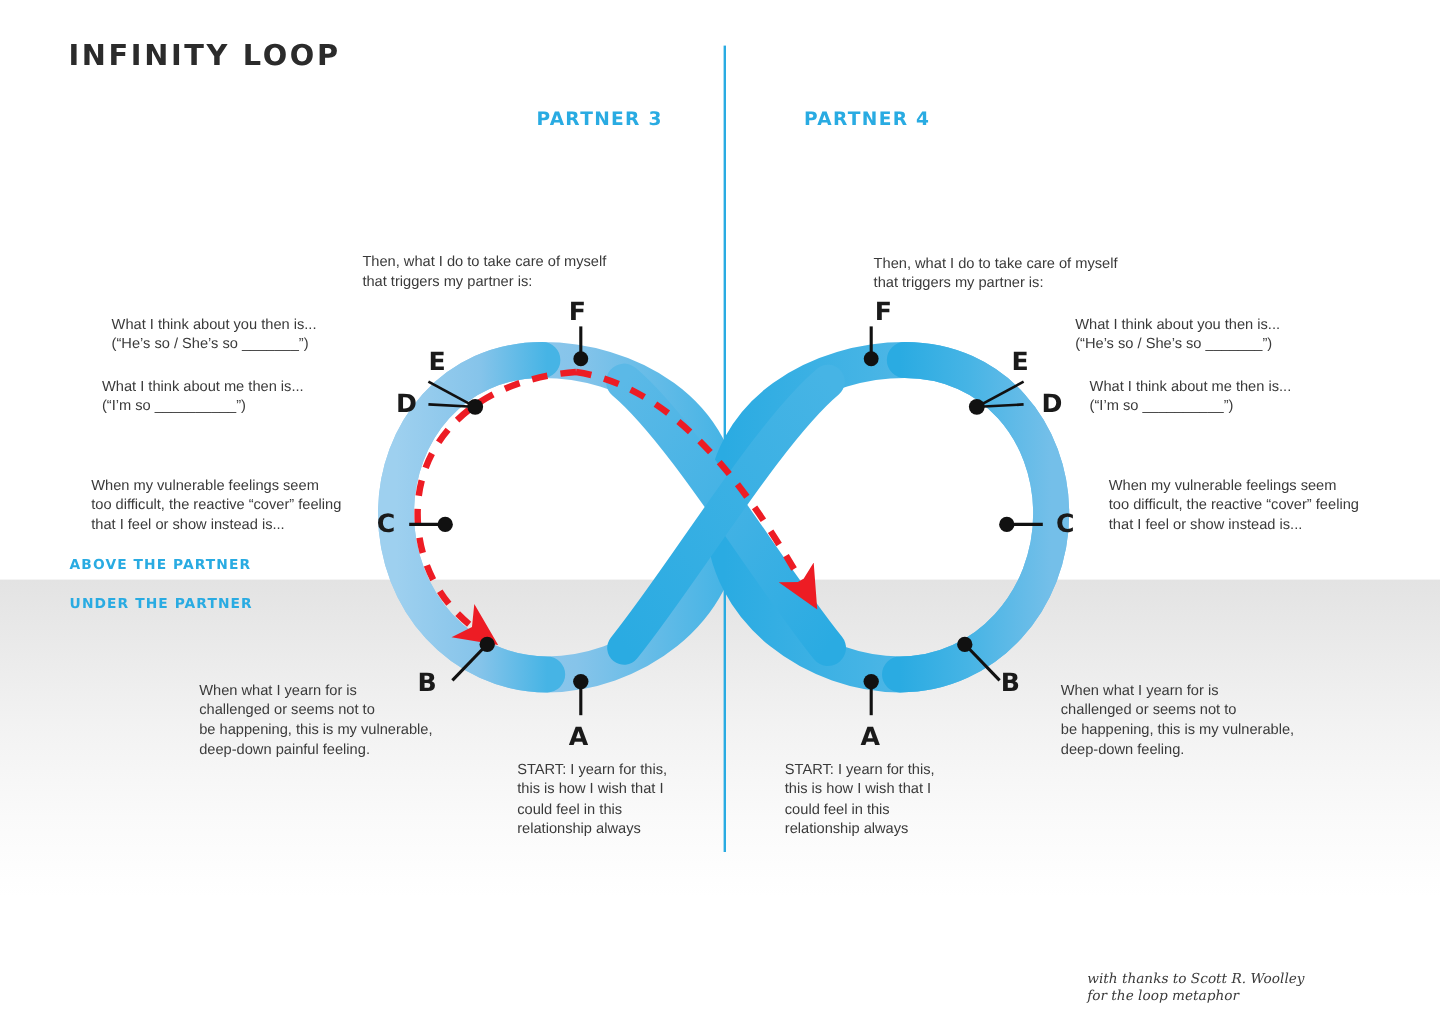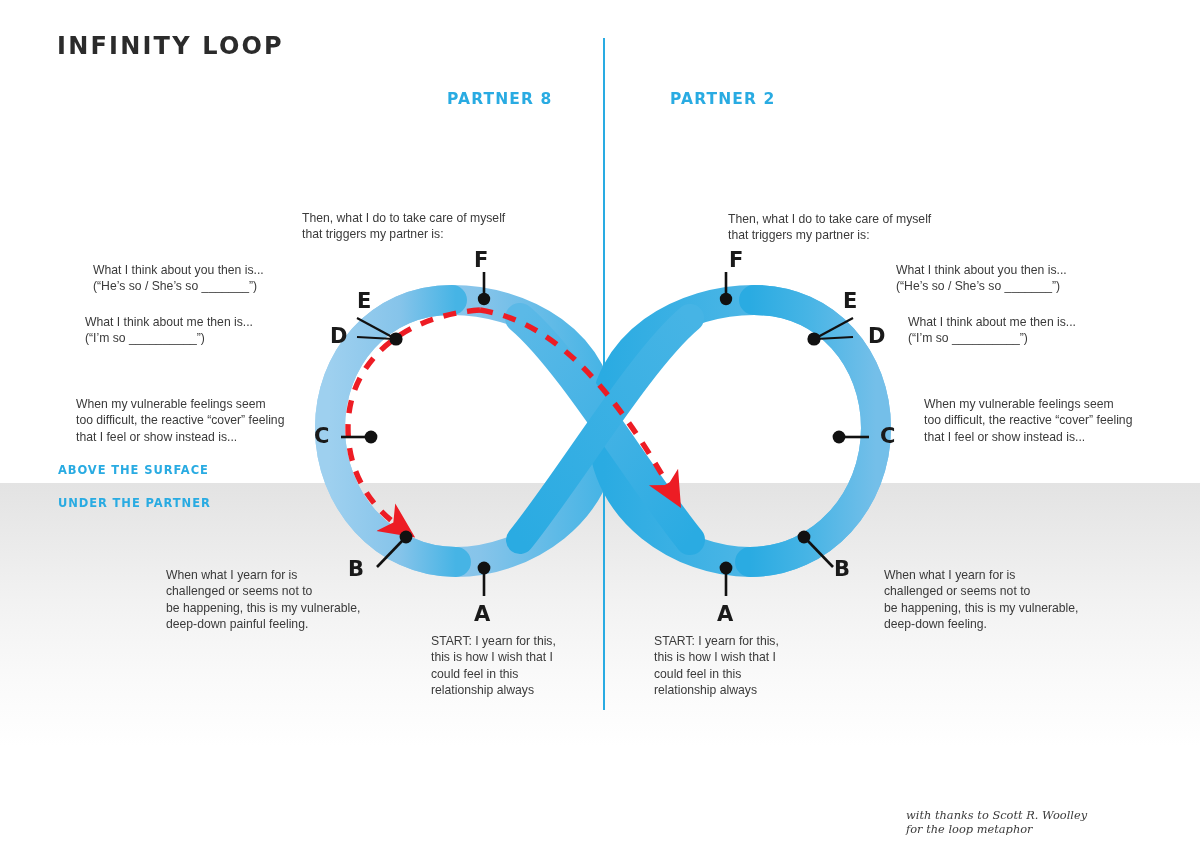--- a/index.html
+++ b/index.html
@@ -157,24 +157,24 @@
 
     <line x1="833" y1="567" x2="807" y2="540" stroke="#111" stroke-width="2.6"></line>
     <circle cx="804" cy="537" r="6.4" fill="#111"></circle>
 
     <line x1="726" y1="570" x2="726" y2="596" stroke="#111" stroke-width="2.6"></line>
     <circle cx="726" cy="568" r="6.4" fill="#111"></circle>
   </svg>
 
   <div class="title">INFINITY LOOP</div>
 
-  <div class="partner-hd partner-1">PARTNER 8</div>
-  <div class="partner-hd partner-2">PARTNER 2</div>
-
-  <div class="surface-lbl above-lbl">ABOVE THE SURFACE</div>
+  <div class="partner-hd partner-1">PARTNER 3</div>
+  <div class="partner-hd partner-2">PARTNER 4</div>
+
+  <div class="surface-lbl above-lbl">ABOVE THE PARTNER</div>
   <div class="surface-lbl under-lbl">UNDER THE PARTNER</div>
 
   <div class="txt" style="left:302px;top:210px;width:260px;">Then, what I do to take care of myself
 that triggers my partner is:</div>
   <div class="txt" style="left:93px;top:262px;width:215px;">What I think about you then is...
 (“He’s so / She’s so _______”)</div>
   <div class="txt" style="left:85px;top:314px;width:215px;">What I think about me then is...
 (“I’m so __________”)</div>
   <div class="txt" style="left:76px;top:396px;width:238px;">When my vulnerable feelings seem
 too difficult, the reactive “cover” feeling

